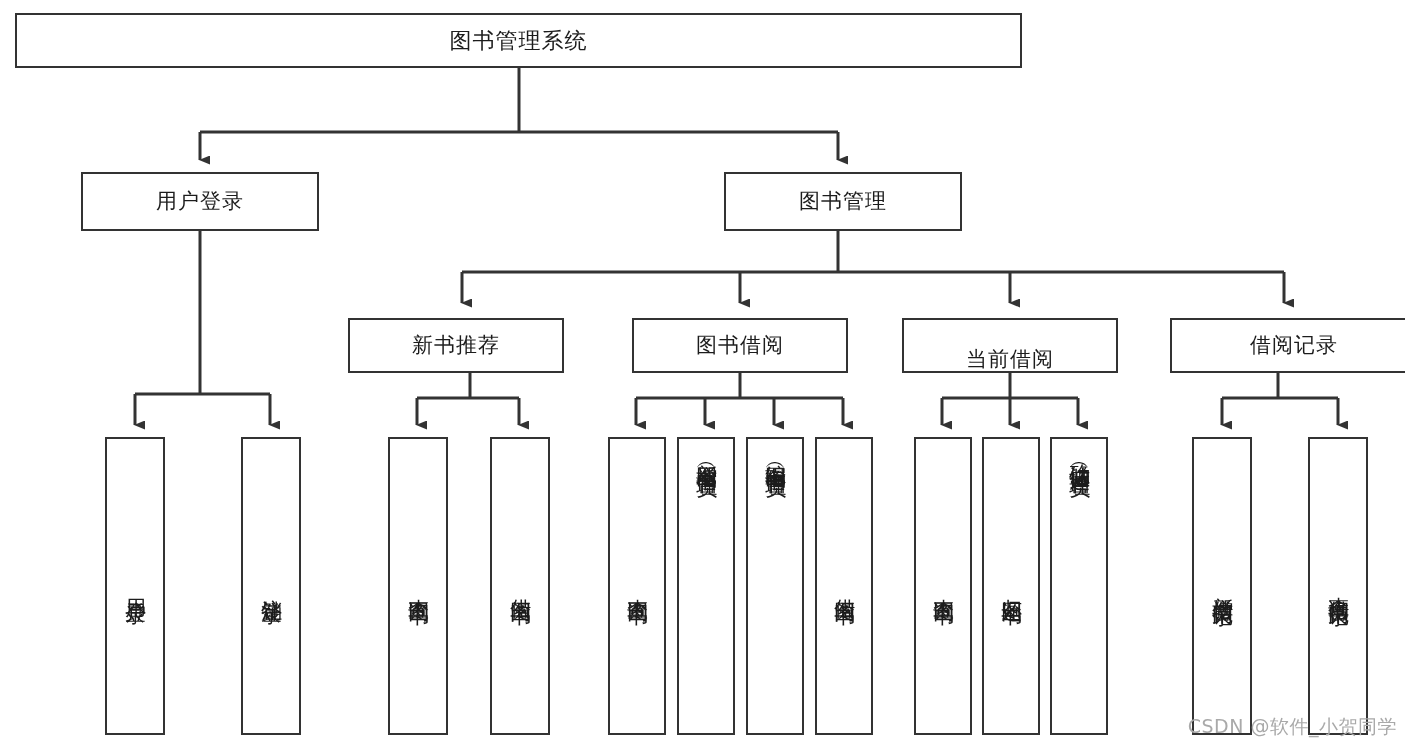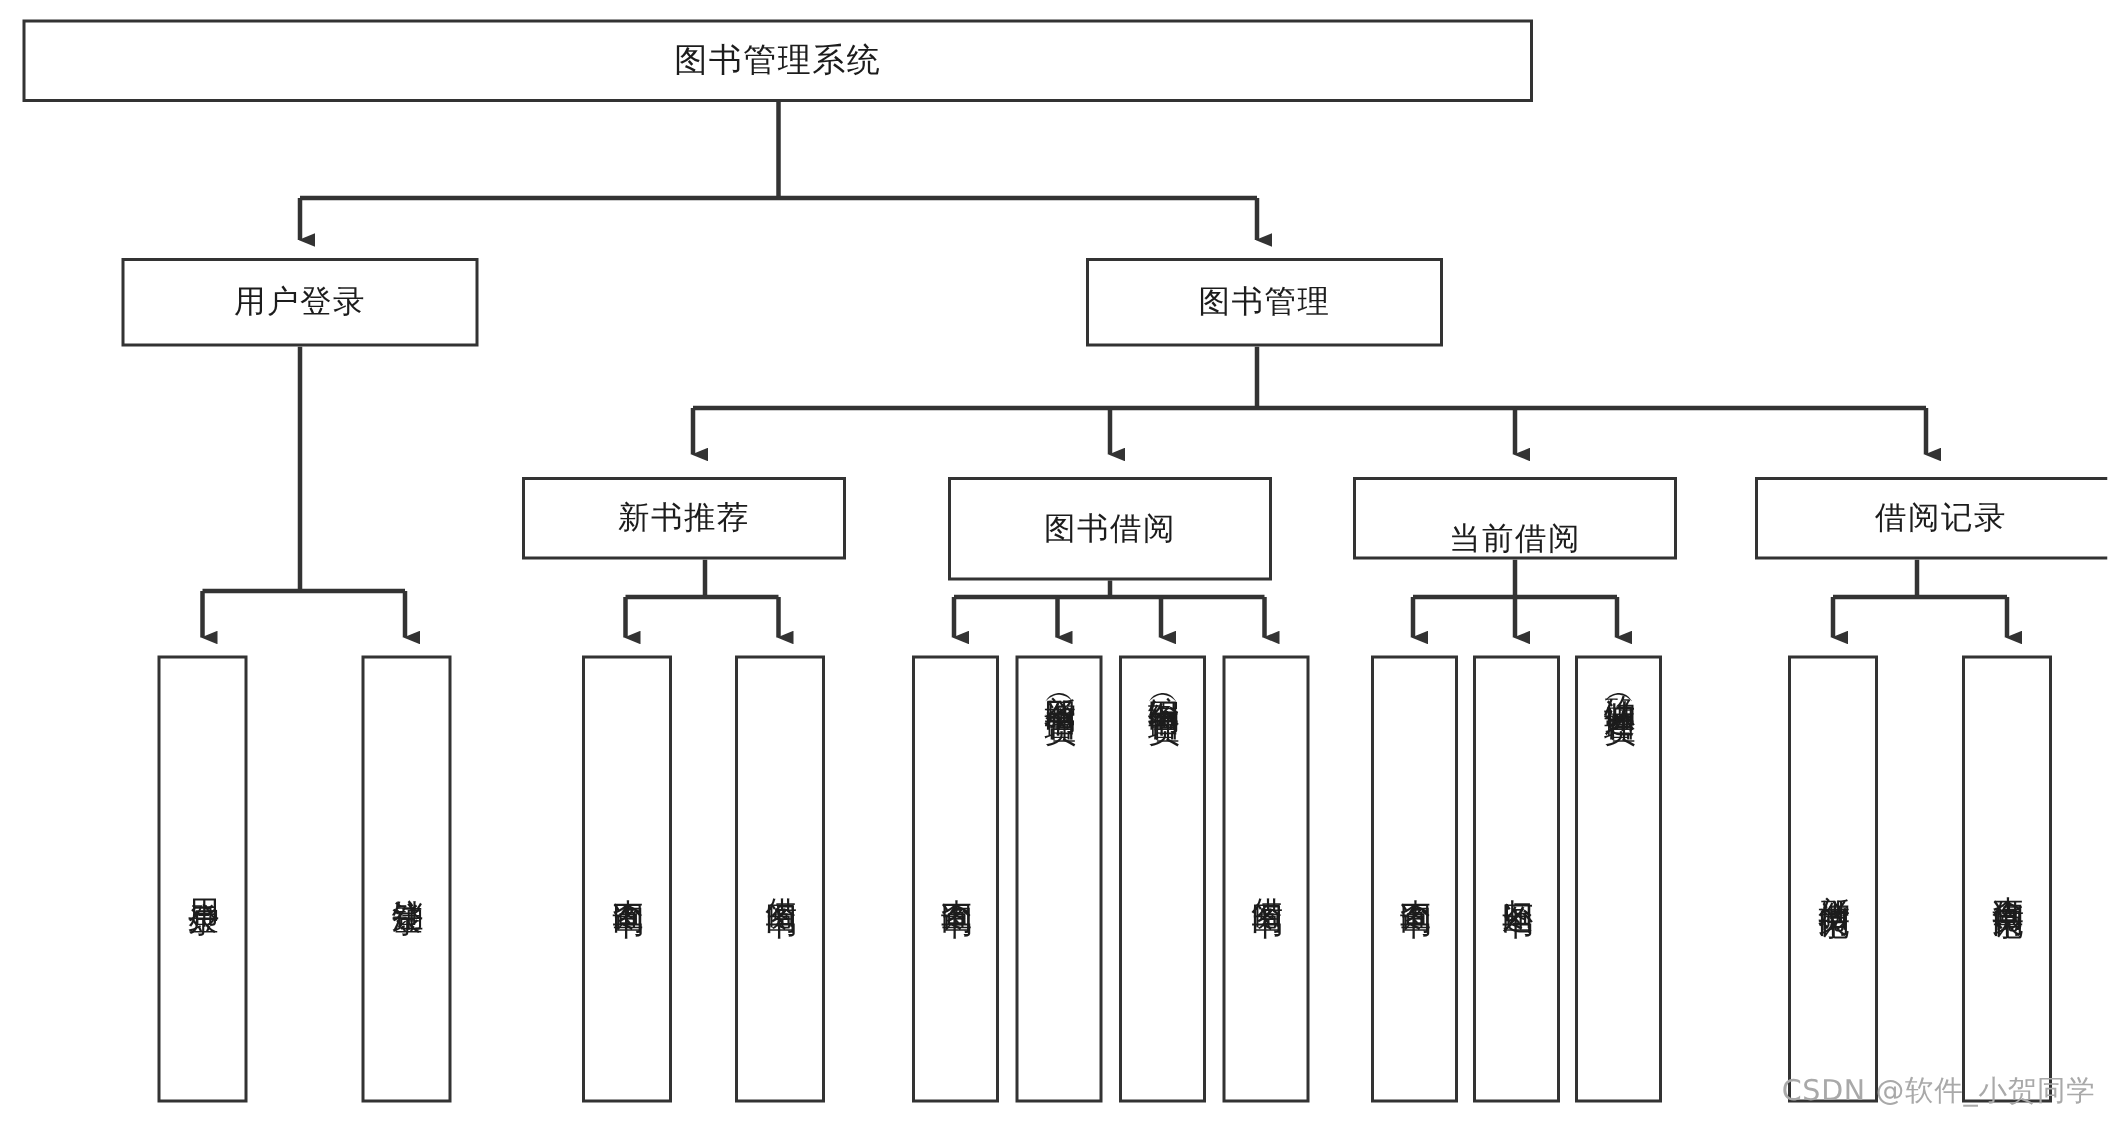--- a/index.html
+++ b/index.html
@@ -140,21 +140,21 @@
   <div class="node horizontal" style="left:81px; top:172px; width:238px; height:59px;">
     <span class="node-label">用户登录</span>
   </div>
   <div class="node horizontal" style="left:712px; top:172px; width:238px; height:59px;margin-left:12px;">
     <span class="node-label">图书管理</span>
   </div>
 
   <div class="node horizontal" style="left:348px; top:318px; width:216px; height:55px;">
     <span class="node-label">新书推荐</span>
   </div>
-  <div class="node horizontal" style="left:632px; top:318px; width:216px; height:69px;">
+  <div class="node horizontal" style="left:632px; top:318px; width:216px; height:55px;">
     <span class="node-label">图书借阅</span>
   </div>
   <div class="node horizontal" style="left:902px; top:318px; width:216px; height:55px;align-items:flex-end;">
     <span class="node-label">当前借阅</span>
   </div>
   <div class="node horizontal" style="left:1170px; top:318px; width:248px; height:55px;">
     <span class="node-label">借阅记录</span>
   </div>
 
   <div class="node vertical centered" style="left:105px; top:437px; width:60px; height:298px;">

